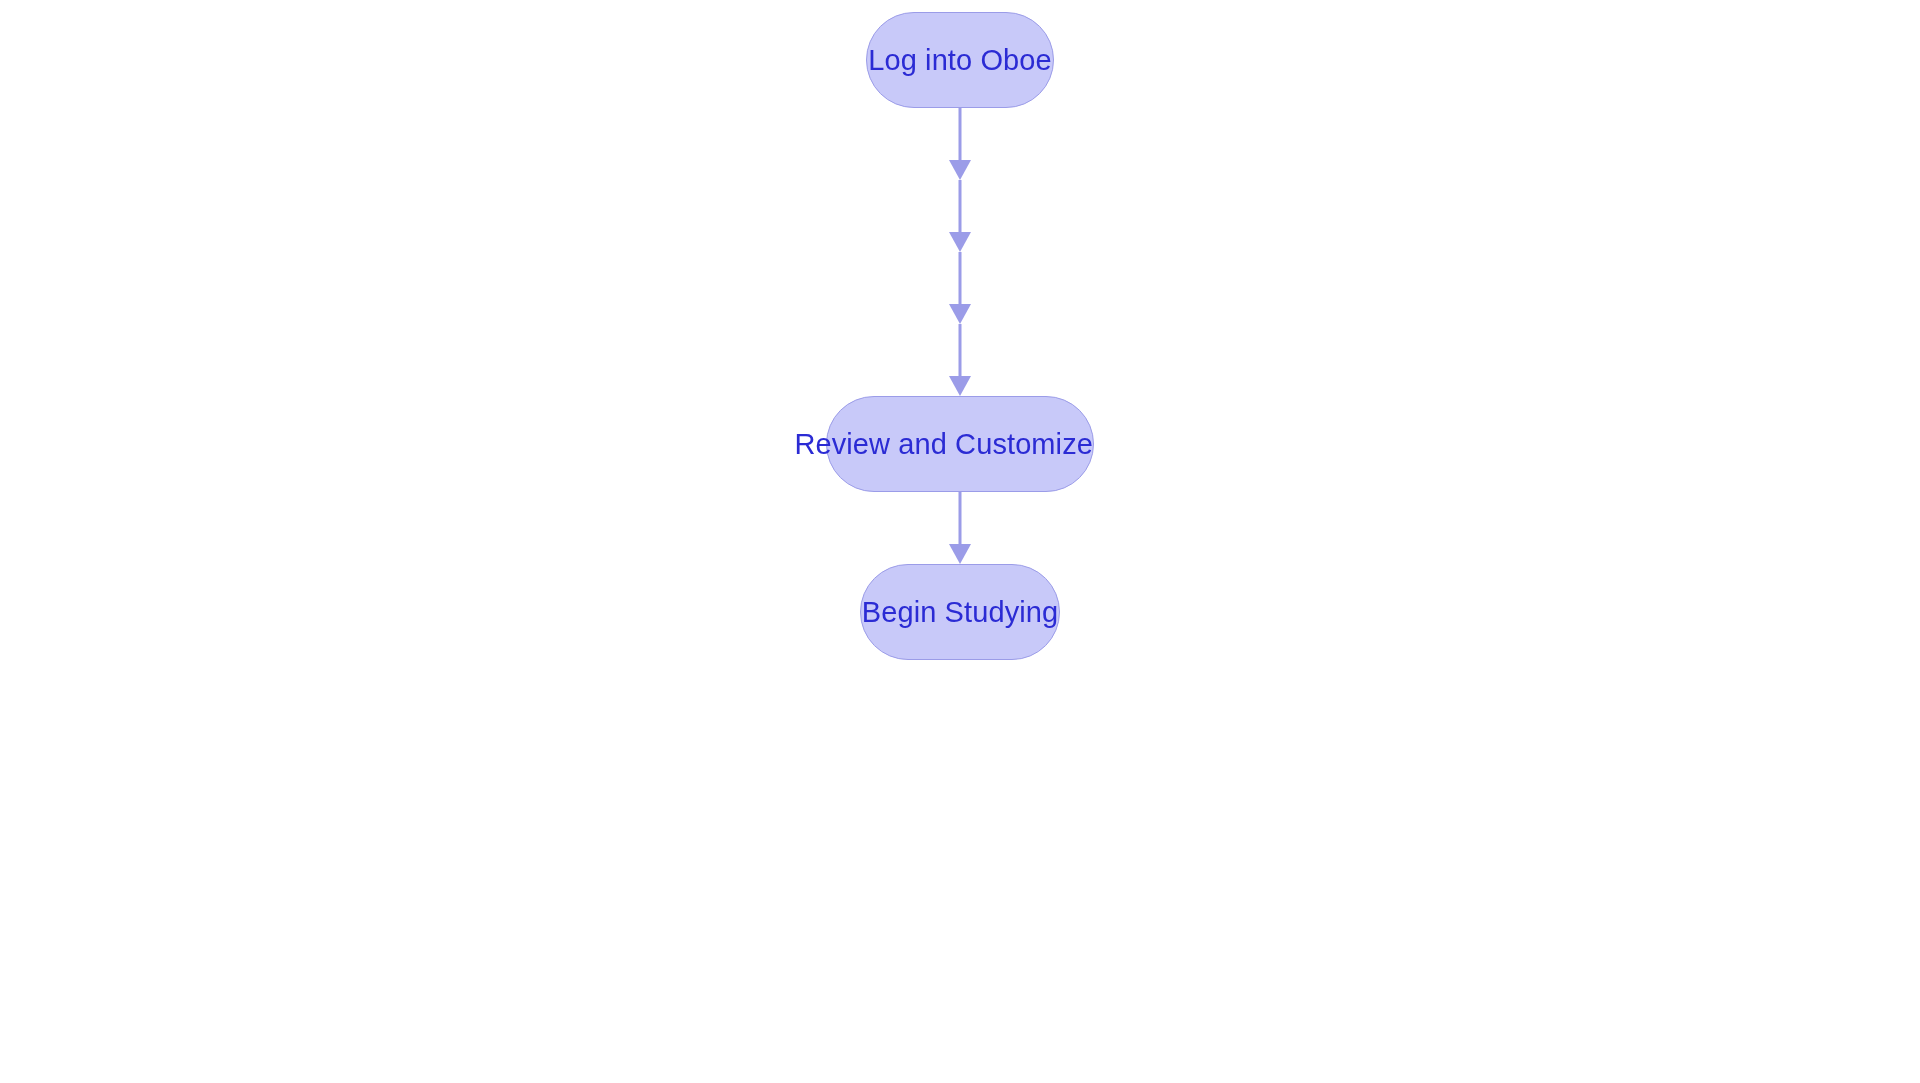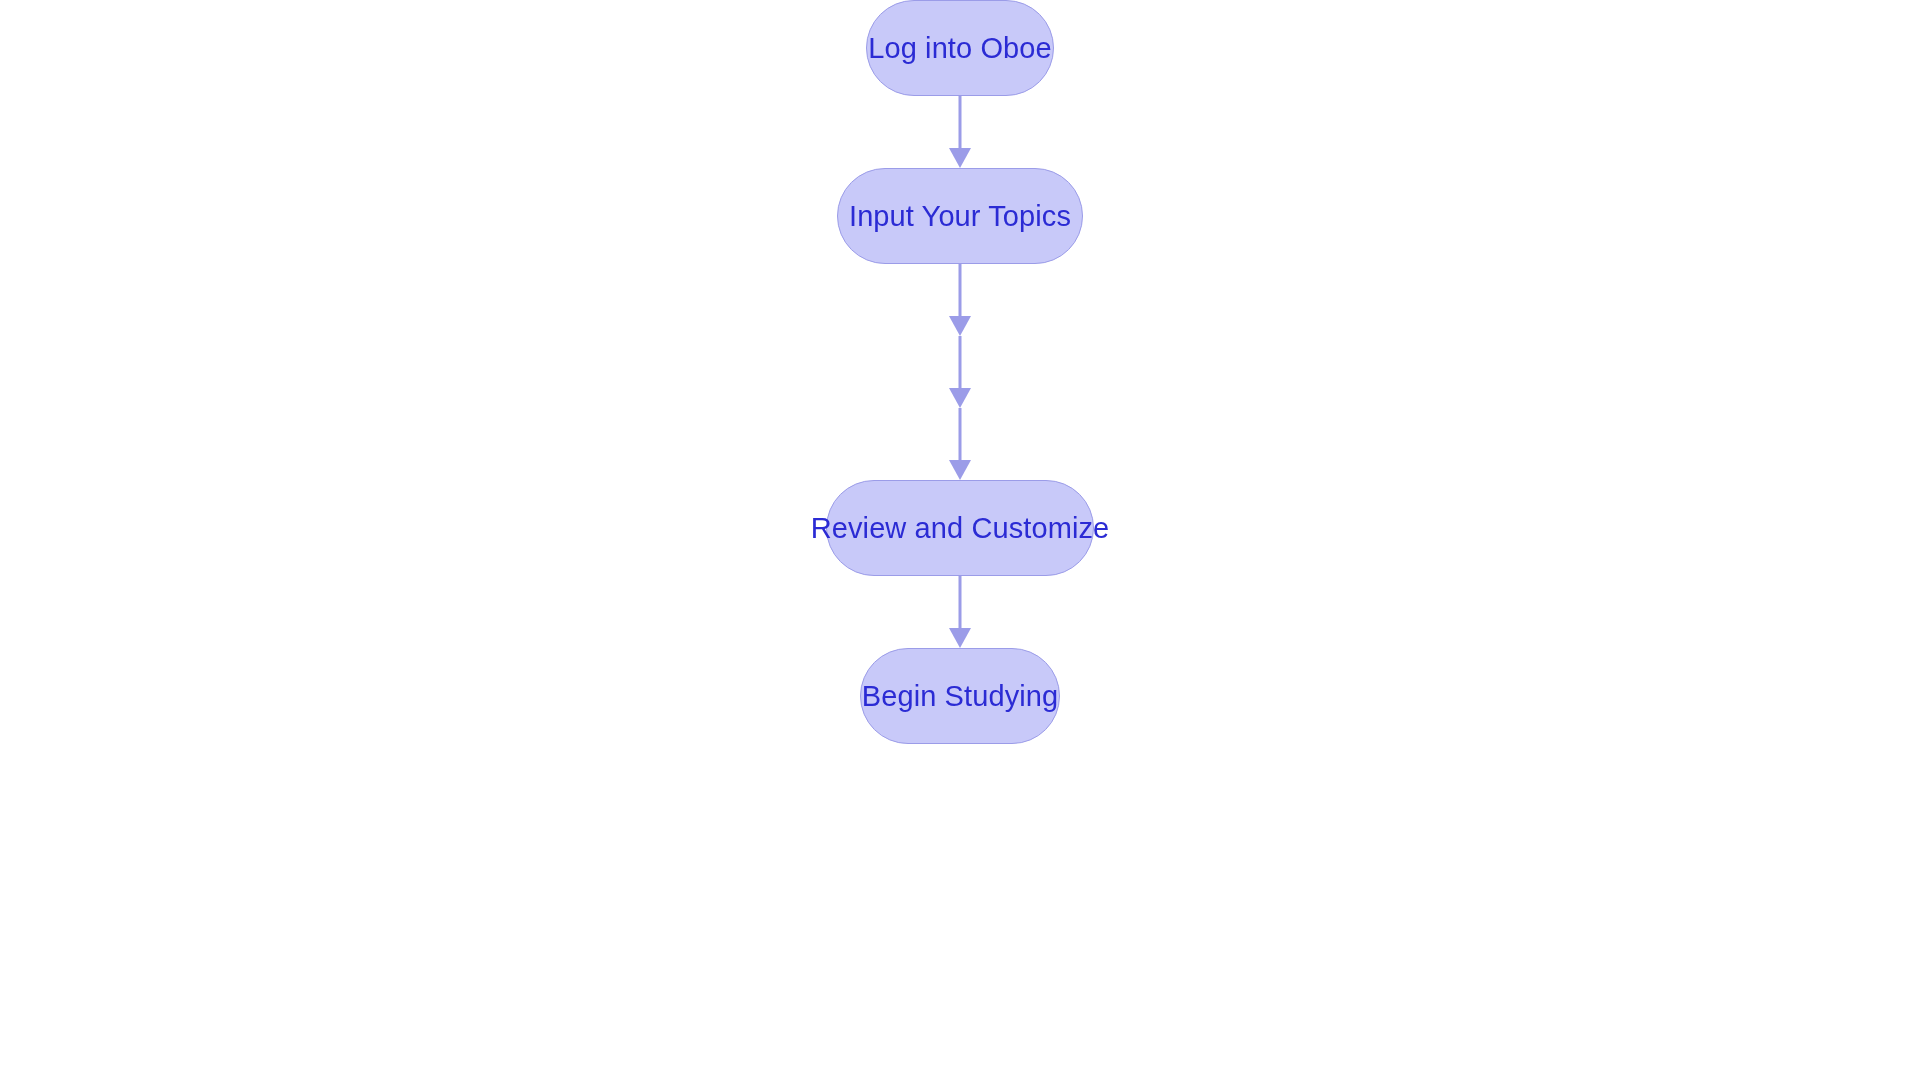--- a/index.html
+++ b/index.html
@@ -25,20 +25,21 @@
   .flow-column {
     position: absolute;
     left: 0;
     top: 0;
     width: 1920px;
     height: 1083px;
     display: flex;
     flex-direction: column;
     align-items: center;
     justify-content: flex-start;
+    padding-top: 12px;
     box-sizing: border-box;
   }
 
   .flow-node {
     box-sizing: border-box;
     height: 96px;
     border-radius: 48px;
     background: #c8c9f9;
     border: 1.6px solid #9b9ce8;
     display: flex;
@@ -84,41 +85,38 @@
     border-left: 11px solid transparent;
     border-right: 11px solid transparent;
     border-top: 20px solid #9b9ce8;
   }
 
   
   .w-node-0 { width: 188px; }
   .w-node-1 { width: 246px; }
   .w-node-2 { width: 202px; }
   .w-node-3 { width: 284px; }
-  .w-node-4 { width: 268px; }
+  .w-node-4 { width: 268px; justify-content: flex-end; }
   .w-node-5 { width: 200px; }
 </style>
 </head>
 <body>
 
 <div id="flowchart-canvas">
   <div class="flow-column">
 
     <div class="flow-node w-node-0">
       <span class="flow-node-label">Log into Oboe</span>
     </div>
 
     <div class="flow-connector">
       <span class="conn-line"></span>
       <span class="conn-head"></span>
     </div>
 
-    <div class="flow-node w-node-1">
-      <span class="flow-node-label">Input Your Topics</span>
-    </div>
 
     <div class="flow-connector">
       <span class="conn-line"></span>
       <span class="conn-head"></span>
     </div>
 
 
     <div class="flow-connector">
       <span class="conn-line"></span>
       <span class="conn-head"></span>

